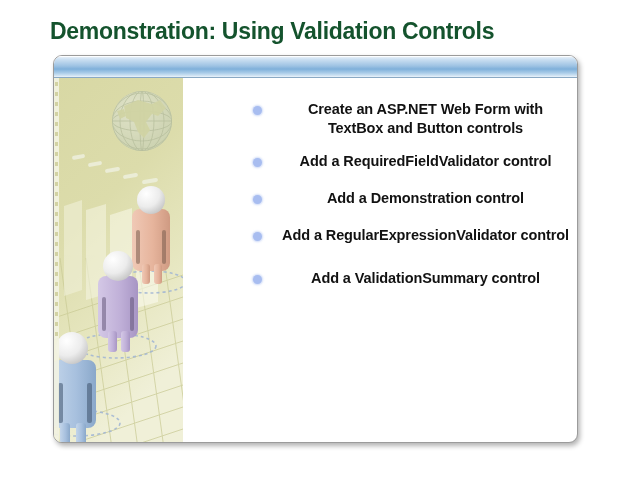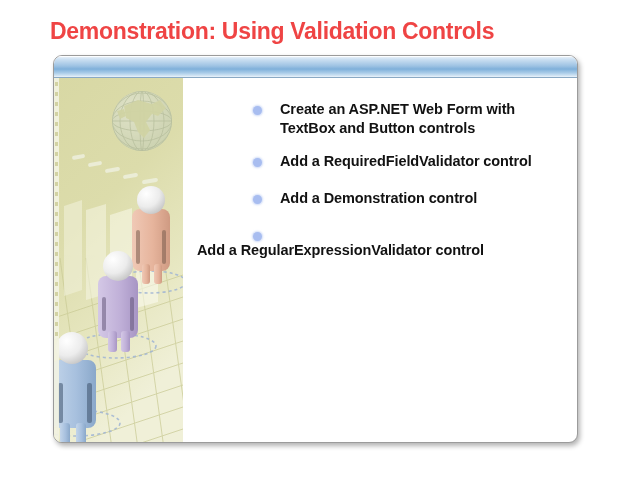--- a/index.html
+++ b/index.html
@@ -17,21 +17,21 @@
   }
 
   
   #slide-title {
     position: absolute;
     left: 50px;
     top: 16px;
     width: 560px;
     font-size: 23px;
     font-weight: bold;
-    color: #ef4444;
+    color: #14532d;
     letter-spacing: -0.3px;
     line-height: 30px;
     white-space: nowrap;
   }
 
   
   #slide-panel {
     position: absolute;
     left: 53px;
     top: 55px;
@@ -86,20 +86,21 @@
 
   
   #bullet-list {
     position: absolute;
     left: 129px;
     top: 22px;
     right: 0;
     bottom: 0;
     padding: 22px 6px 0 14px;
     box-sizing: border-box;
+    text-align: center;
   }
   .bullet-row {
     display: flex;
     align-items: flex-start;
     margin-bottom: 14px;
   }
   .bullet-dot {
     flex: 0 0 auto;
     width: 9px;
     height: 9px;
@@ -305,20 +306,24 @@
     <div class="bullet-row" style="">
       <span class="bullet-dot"></span>
       <span class="bullet-text">Add a RequiredFieldValidator control</span>
     </div>
 
     <div class="bullet-row" style="margin-top:18px;">
       <span class="bullet-dot"></span>
       <span class="bullet-text">Add a Demonstration control</span>
     </div>
 
-    <div class="bullet-row" style="margin-top:18px;flex-direction:column;">
+    <div class="bullet-row" style="margin-top:18px;">
       <span class="bullet-dot"></span>
       <span class="bullet-text">Add a RegularExpressionValidator control</span>
     </div>
 
+    <div class="bullet-row" style="margin-top:24px;">
+      <span class="bullet-dot"></span>
+      <span class="bullet-text">Add a ValidationSummary control</span>
+    </div>
 
   </div>
 </div>
 
 </body></html>

